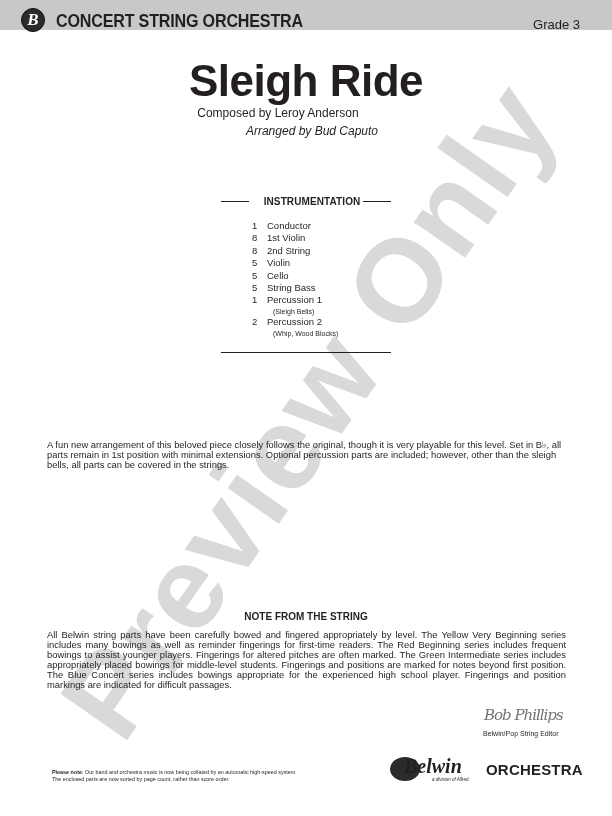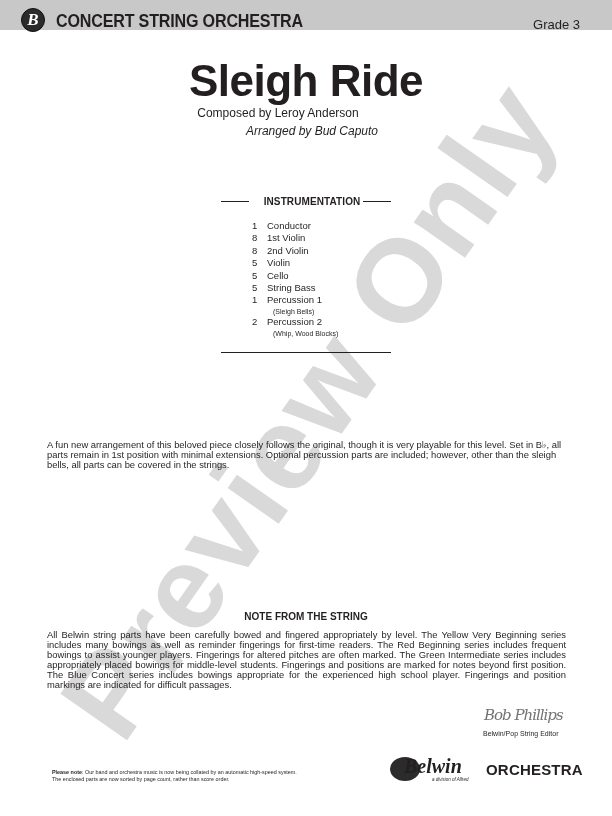--- a/index.html
+++ b/index.html
@@ -130,21 +130,21 @@
     <div class="instr-row">
       <span class="qty">1</span>
       <span>Conductor</span>
     </div>
     <div class="instr-row">
       <span class="qty">8</span>
       <span>1st Violin</span>
     </div>
     <div class="instr-row">
       <span class="qty">8</span>
-      <span>2nd Violin</span>
+      <span>2nd String</span>
     </div>
     <div class="instr-row">
       <span class="qty">5</span>
       <span>Violin</span>
     </div>
     <div class="instr-row">
       <span class="qty">5</span>
       <span>Cello</span>
     </div>
     <div class="instr-row">

